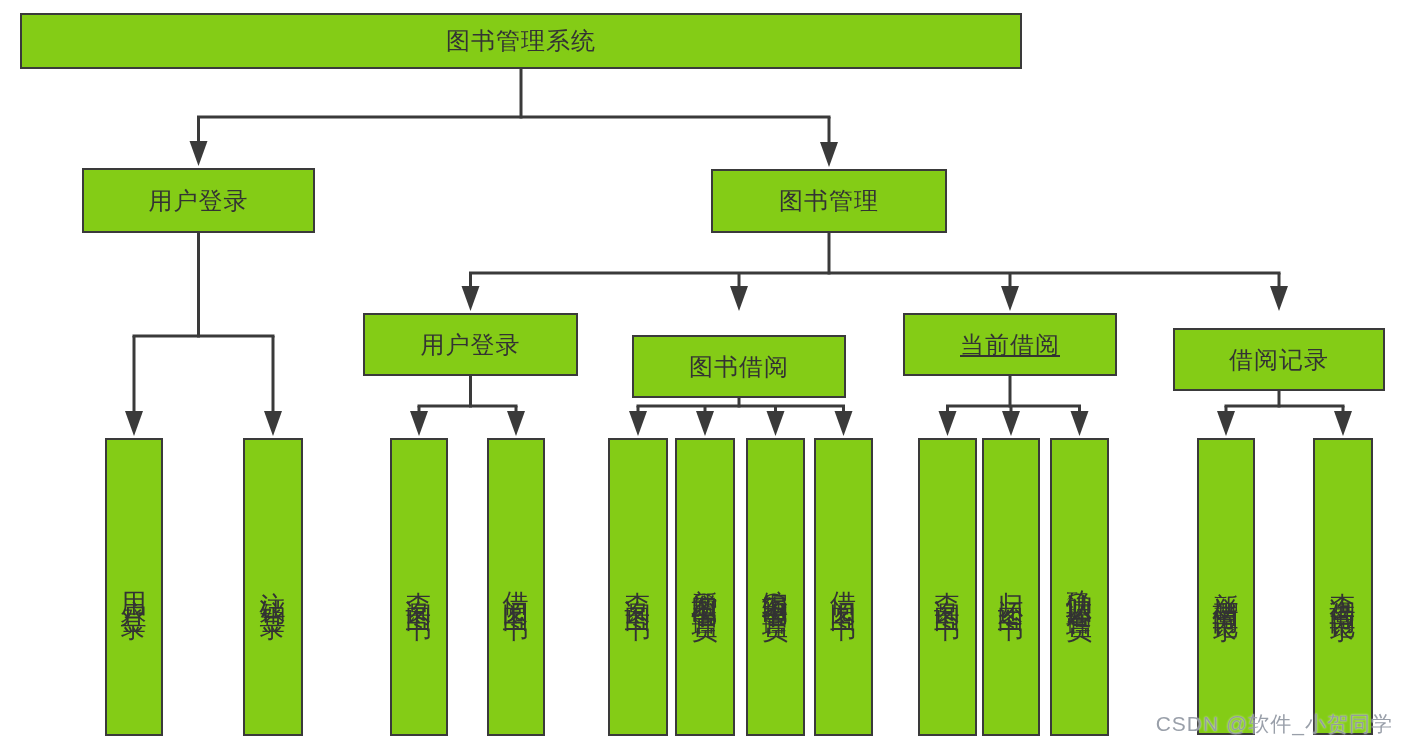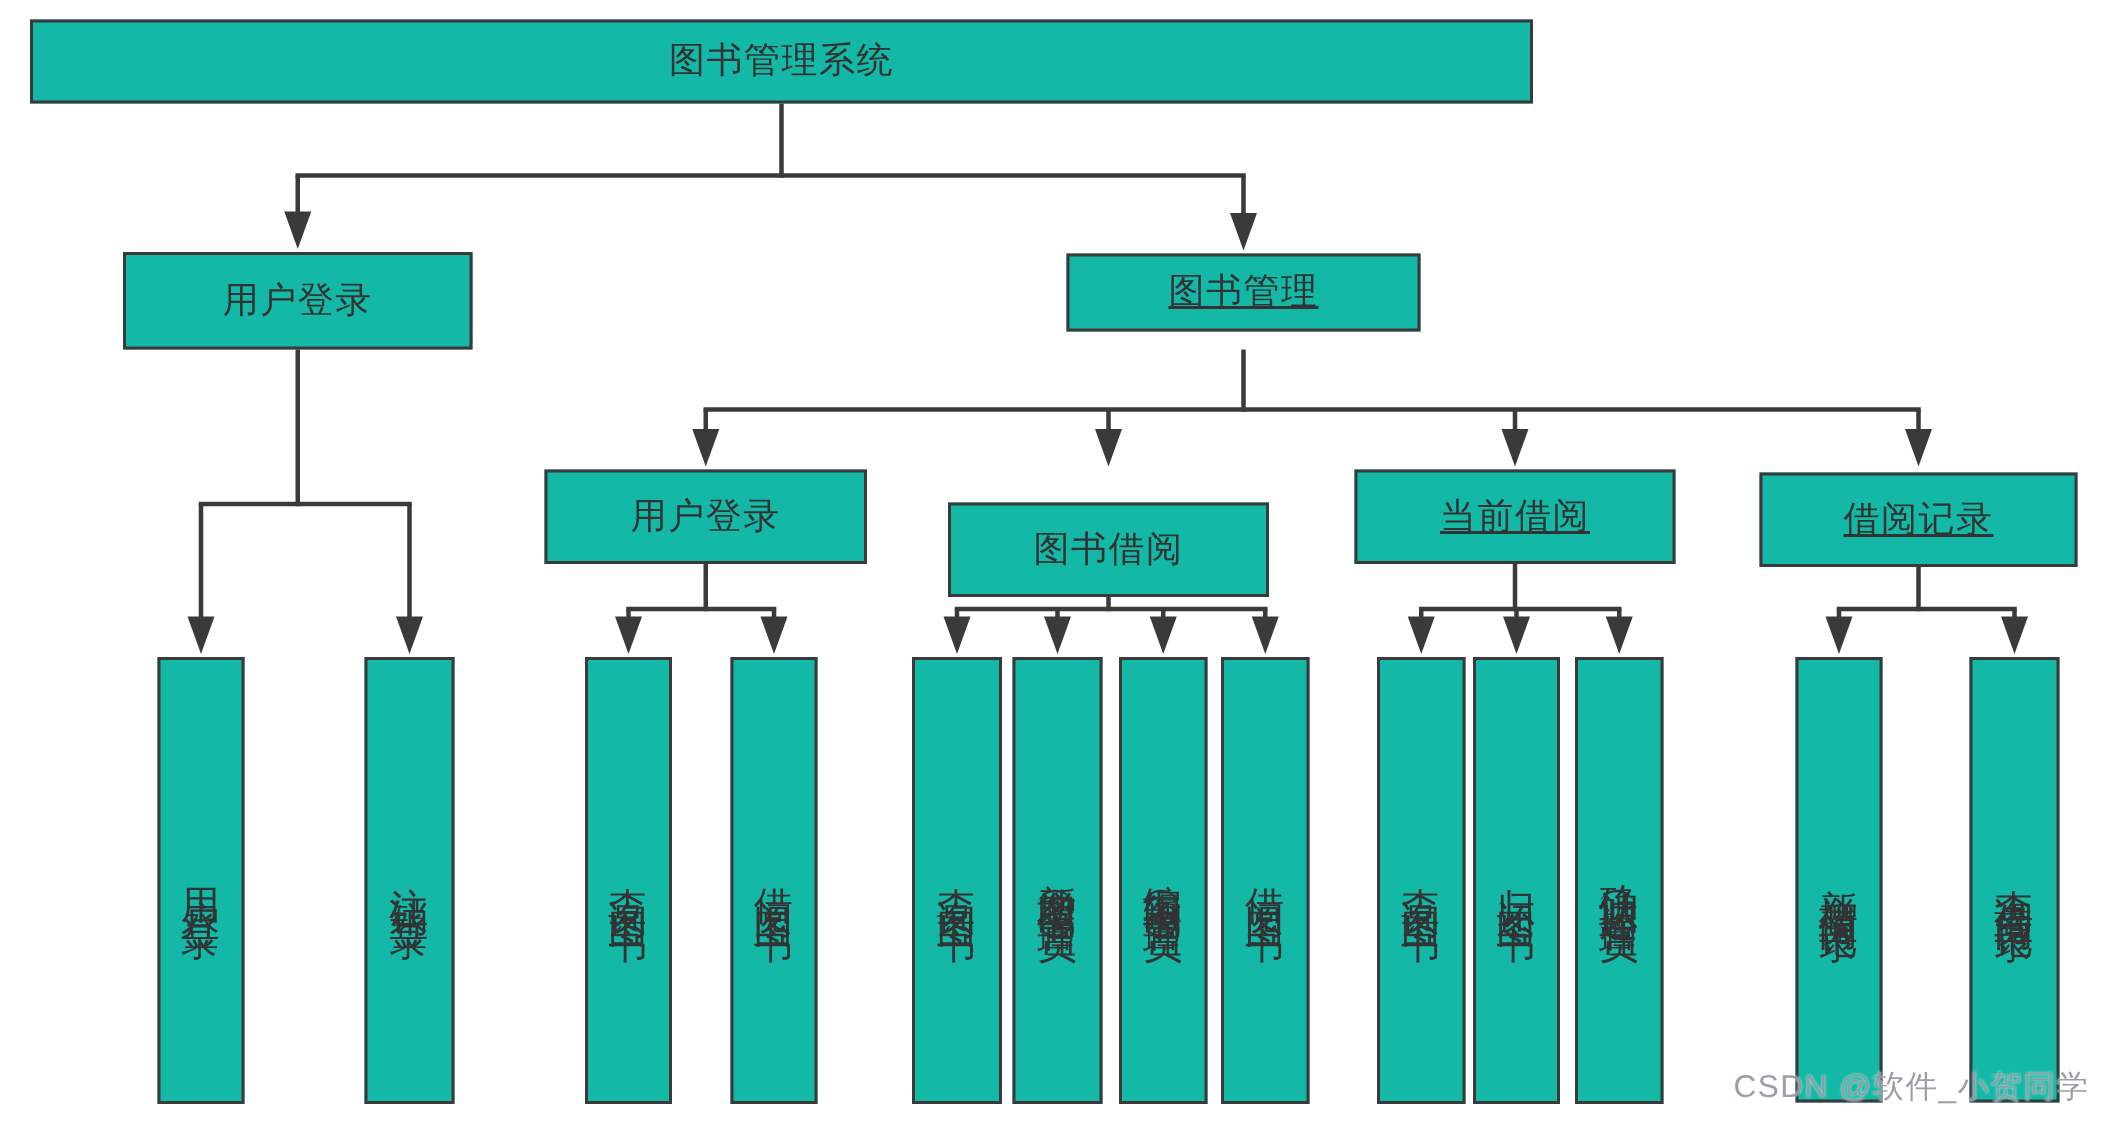--- a/index.html
+++ b/index.html
@@ -13,21 +13,21 @@
   }
   .stage svg.edges {
     position: absolute;
     left: 0; top: 0;
     width: 1405px; height: 747px;
     pointer-events: none;
   }
   .node {
     position: absolute;
     box-sizing: border-box;
-    background: #14b8a6;
+    background: #84cc16;
     border: 2.5px solid #3a3a3a;
     color: #333333;
     display: flex;
     align-items: center;
     justify-content: center;
     text-align: center;
     line-height: 1;
   }
   .node.h {
     font-size: 24px;
@@ -105,25 +105,25 @@
       <line x1="1279" y1="376" x2="1279" y2="407.5" stroke="#3a3a3a" stroke-width="3"></line>
       <line x1="1224.5" y1="406" x2="1344.5" y2="406" stroke="#3a3a3a" stroke-width="3"></line>
       <line x1="1226" y1="406" x2="1226" y2="419" stroke="#3a3a3a" stroke-width="3"></line>
       <polygon points="1217,411 1235,411 1226,436" fill="#3a3a3a"></polygon>
       <line x1="1343" y1="406" x2="1343" y2="419" stroke="#3a3a3a" stroke-width="3"></line>
       <polygon points="1334,411 1352,411 1343,436" fill="#3a3a3a"></polygon>
     </svg>
   <div id="nodes-layer">
       <div class="node h" style="left: 20px; top: 13px; width: 1002px; height: 56px; border-color: rgb(58, 58, 58); color: rgb(51, 51, 51);">图书管理系统</div>
       <div class="node h" style="left: 82px; top: 168px; width: 233px; height: 65px; border-color: rgb(58, 58, 58); color: rgb(51, 51, 51);">用户登录</div>
-      <div class="node h" style="left: 711px; top: 169px; width: 236px; height: 52px; border-color: rgb(58, 58, 58); color: rgb(51, 51, 51); text-decoration: underline;">图书管理</div>
+      <div class="node h" style="left: 711px; top: 169px; width: 236px; height: 64px; border-color: rgb(58, 58, 58); color: rgb(51, 51, 51);">图书管理</div>
       <div class="node h" style="left: 363px; top: 313px; width: 215px; height: 63px; border-color: rgb(58, 58, 58); color: rgb(51, 51, 51);">用户登录</div>
       <div class="node h" style="left: 632px; top: 313px; width: 214px; height: 63px; border-color: rgb(58, 58, 58); color: rgb(51, 51, 51); margin-top: 22px;">图书借阅</div>
       <div class="node h" style="left: 903px; top: 313px; width: 214px; height: 63px; border-color: rgb(58, 58, 58); color: rgb(51, 51, 51); text-decoration: underline;">当前借阅</div>
-      <div class="node h" style="left: 1173px; top: 315px; width: 212px; height: 63px; border-color: rgb(58, 58, 58); color: rgb(51, 51, 51); text-decoration: underline;">借阅记录</div>
+      <div class="node h" style="left: 1173px; top: 328px; width: 212px; height: 63px; border-color: rgb(58, 58, 58); color: rgb(51, 51, 51);">借阅记录</div>
       <div class="node v" style="left: 105px; top: 438px; width: 58px; height: 298px; border-color: rgb(58, 58, 58); color: rgb(51, 51, 51); letter-spacing: 8px;">用户登录</div>
       <div class="node v" style="left: 243px; top: 438px; width: 60px; height: 298px; border-color: rgb(58, 58, 58); color: rgb(51, 51, 51); letter-spacing: 8px;">注销登录</div>
       <div class="node v" style="left: 390px; top: 438px; width: 58px; height: 298px; border-color: rgb(58, 58, 58); color: rgb(51, 51, 51); letter-spacing: 8px;">查询图书</div>
       <div class="node v" style="left: 487px; top: 438px; width: 58px; height: 298px; border-color: rgb(58, 58, 58); color: rgb(51, 51, 51); letter-spacing: 8px;">借阅图书</div>
       <div class="node v" style="left: 608px; top: 438px; width: 60px; height: 298px; border-color: rgb(58, 58, 58); color: rgb(51, 51, 51); letter-spacing: 8px;">查询图书</div>
       <div class="node v" style="left: 675px; top: 438px; width: 60px; height: 298px; border-color: rgb(58, 58, 58); color: rgb(51, 51, 51); letter-spacing: 4px;">新增图书（管理员）</div>
       <div class="node v" style="left: 746px; top: 438px; width: 59px; height: 298px; border-color: rgb(58, 58, 58); color: rgb(51, 51, 51); letter-spacing: 4px;">编辑图书（管理员）</div>
       <div class="node v" style="left: 814px; top: 438px; width: 59px; height: 298px; border-color: rgb(58, 58, 58); color: rgb(51, 51, 51); letter-spacing: 8px;">借阅图书</div>
       <div class="node v" style="left: 918px; top: 438px; width: 59px; height: 298px; border-color: rgb(58, 58, 58); color: rgb(51, 51, 51); letter-spacing: 8px;">查询图书</div>
       <div class="node v" style="left: 982px; top: 438px; width: 58px; height: 298px; border-color: rgb(58, 58, 58); color: rgb(51, 51, 51); letter-spacing: 8px;">归还图书</div>

